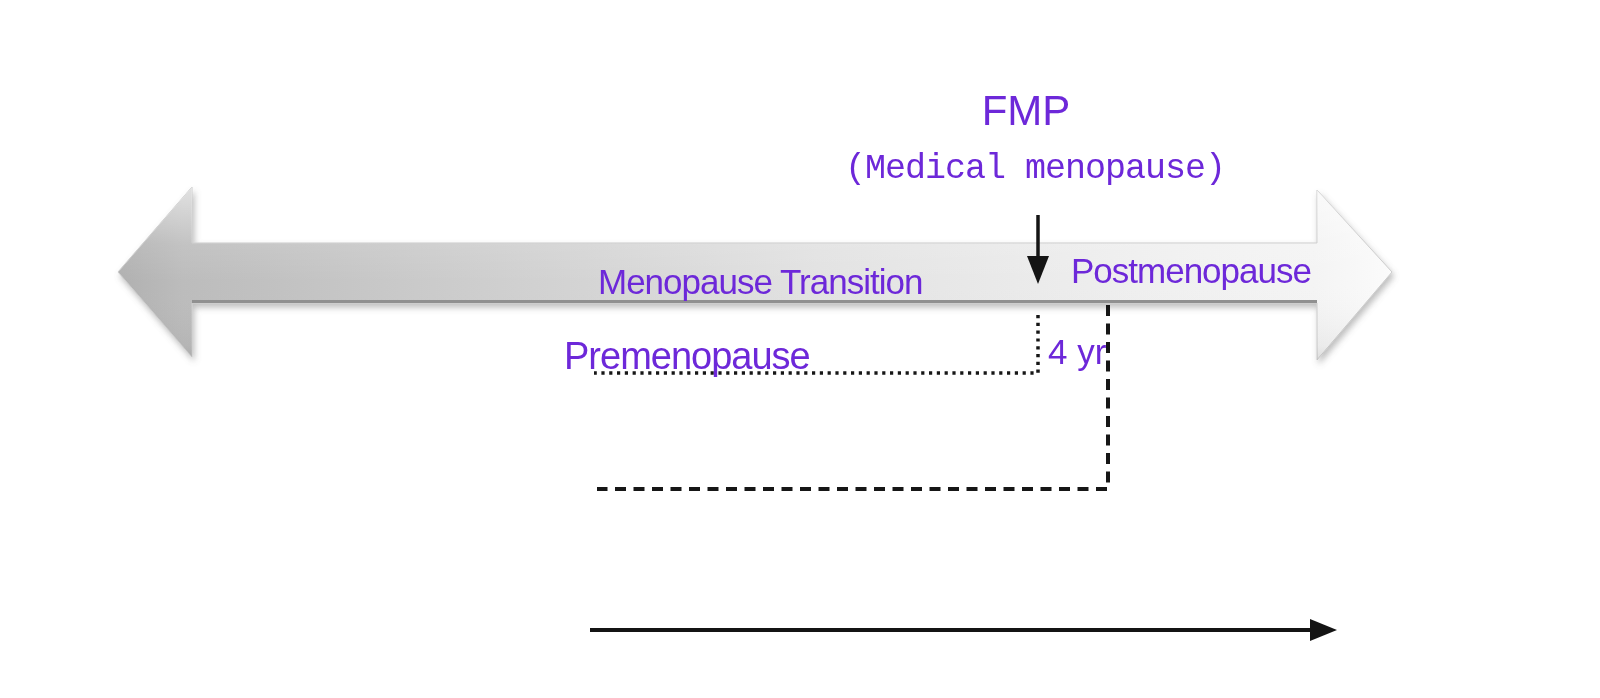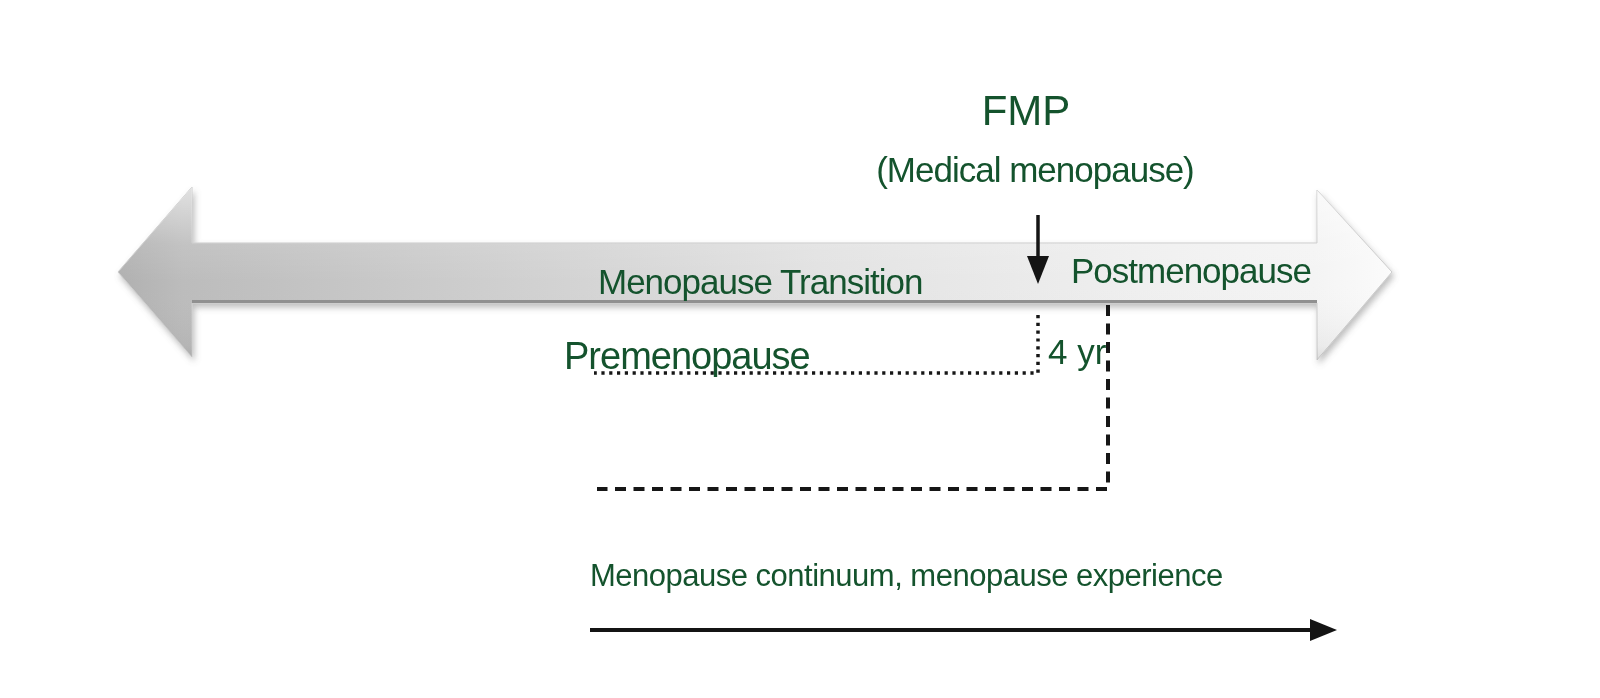--- a/index.html
+++ b/index.html
@@ -17,37 +17,38 @@
   }
   .shape-layer {
     position: absolute;
     left: 0;
     top: 0;
     width: 1600px;
     height: 698px;
   }
   .label {
     position: absolute;
-    color: #14532d;
+    color: #6d28d9;
     white-space: nowrap;
     line-height: 1.0;
     letter-spacing: -1px;
   }
   .lbl-fmp {
     left: 1026px;
     top: 90px;
     font-size: 42px;
     transform: translateX(-50%);
     letter-spacing: 0;
   }
   .lbl-fmp-sub {
     left: 1035px;
     top: 152px;
     font-size: 35px;
     transform: translateX(-50%);
+    font-family: Liberation Mono, monospace;
   }
   .lbl-stage {
     top: 253px;
     font-size: 35px;
   }
   .lbl-reproductive    { left: 190px; }
   .lbl-transition      { left: 598px; margin-top: 11px; }
   .lbl-postmenopause   { left: 1063px; margin-left: 8px; }
   .lbl-premenopause {
     left: 564px;
@@ -123,14 +124,13 @@
 
   <div class="label lbl-fmp">FMP</div>
   <div class="label lbl-fmp-sub">(Medical menopause)</div>
 
   <div class="label lbl-stage lbl-transition">Menopause Transition</div>
   <div class="label lbl-stage lbl-postmenopause">Postmenopause</div>
 
   <div class="label lbl-premenopause">Premenopause</div>
   <div class="label lbl-one-year">4 yr</div>
 
-  <div class="label lbl-continuum">Menopause continuum, menopause experience</div>
 </div>
 
 </body></html>

